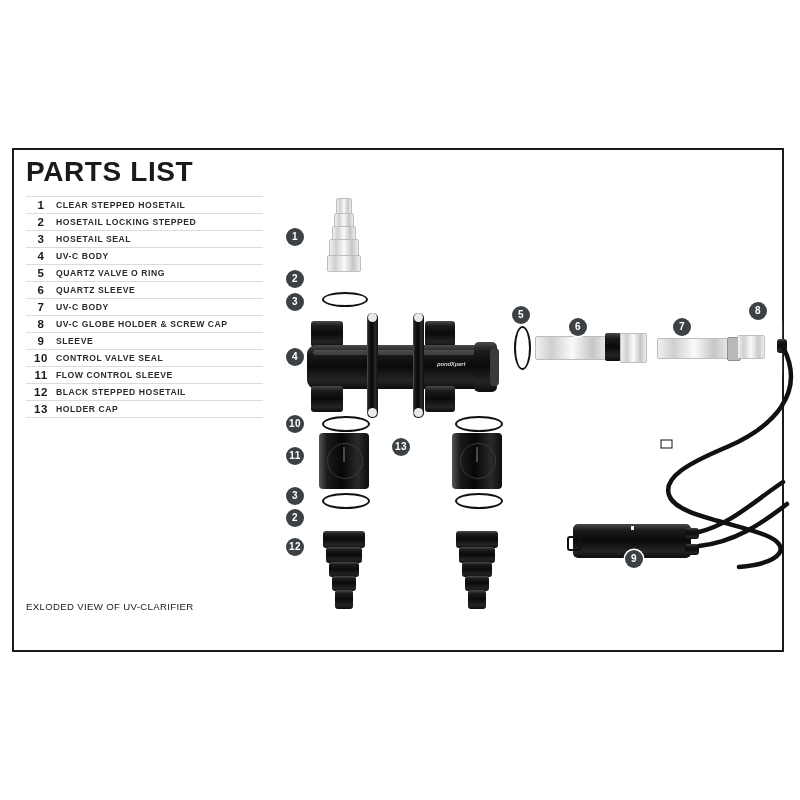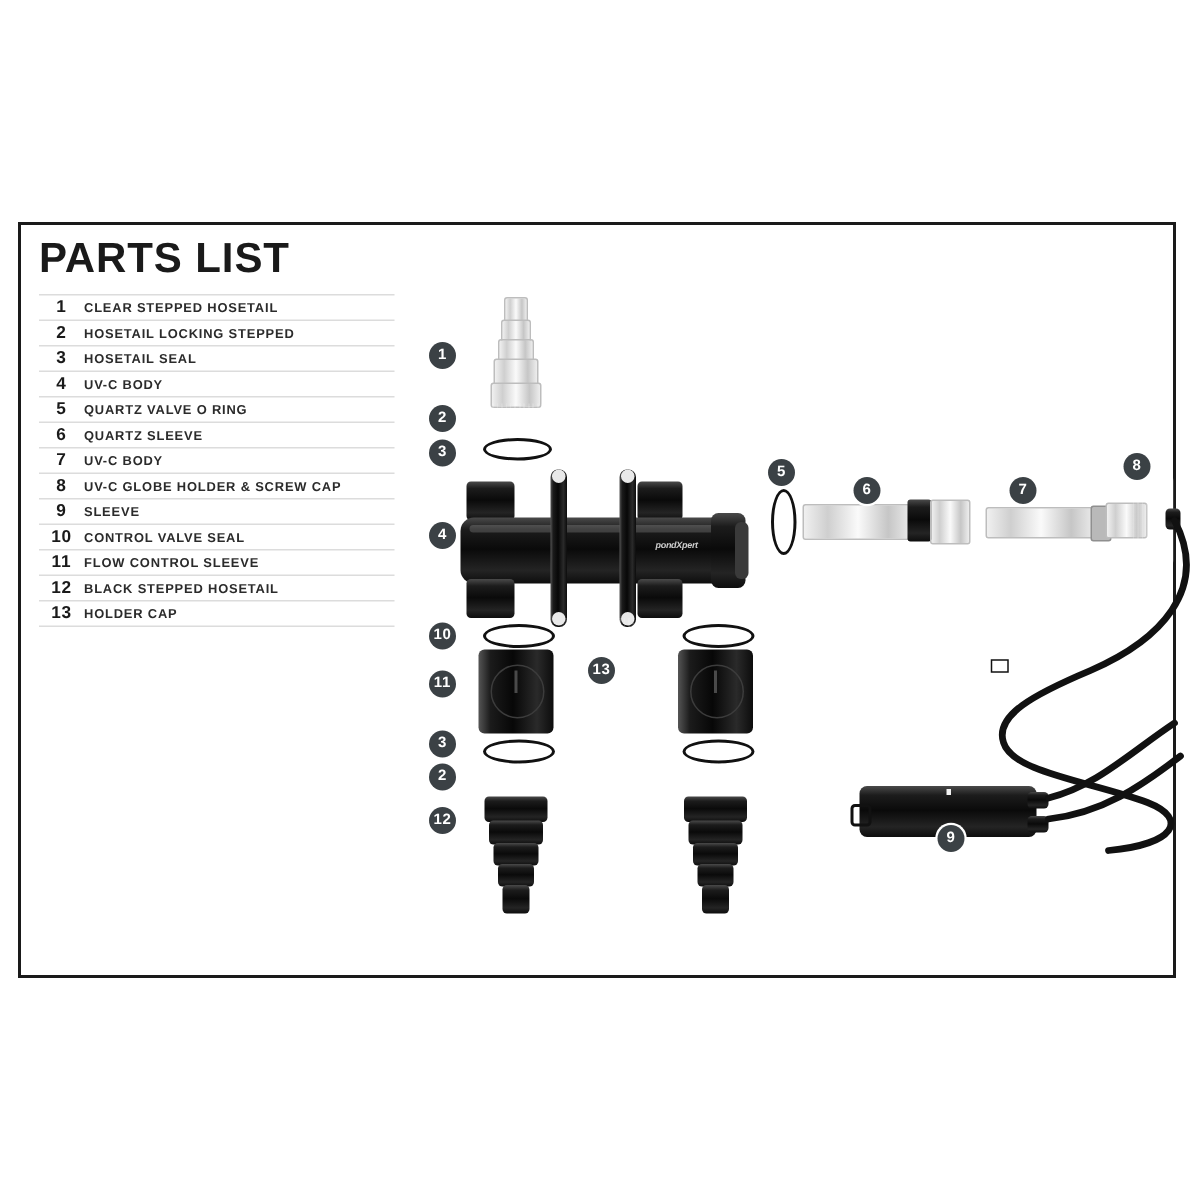--- a/index.html
+++ b/index.html
@@ -183,20 +183,21 @@
           </tr>
           <tr>
             <td class="pnum">13</td>
             <td class="pname">HOLDER CAP</td>
           </tr>
         </tbody>
     </table>
   </div>
 
   <div id="caption">
+    <div>EXLODED VIEW OF UV-CLARIFIER</div>
   </div>
 
   <div id="diagram">
 
     <div class="part" style="left:58px; top:48px; width:36px; height:72px;">
       <div class="clearpart" style="position:absolute;left:11px;top:0;width:14px;height:16px;border-radius:2px;"></div>
       <div class="clearpart" style="position:absolute;left:9px;top:15px;width:18px;height:14px;border-radius:2px;"></div>
       <div class="clearpart" style="position:absolute;left:7px;top:28px;width:22px;height:14px;border-radius:2px;"></div>
       <div class="clearpart" style="position:absolute;left:4px;top:41px;width:28px;height:17px;border-radius:2px;"></div>
       <div class="clearpart" style="position:absolute;left:2px;top:57px;width:32px;height:15px;border-radius:2px;"></div>

